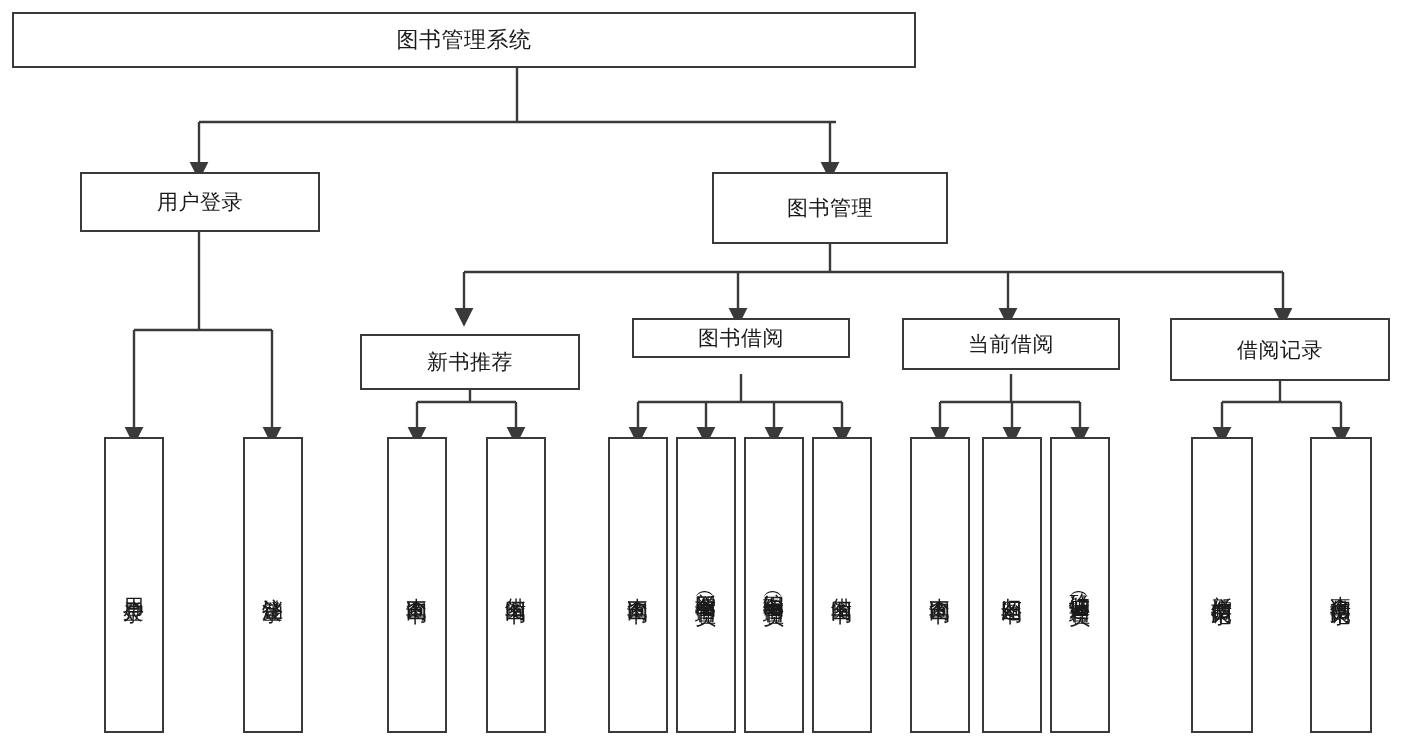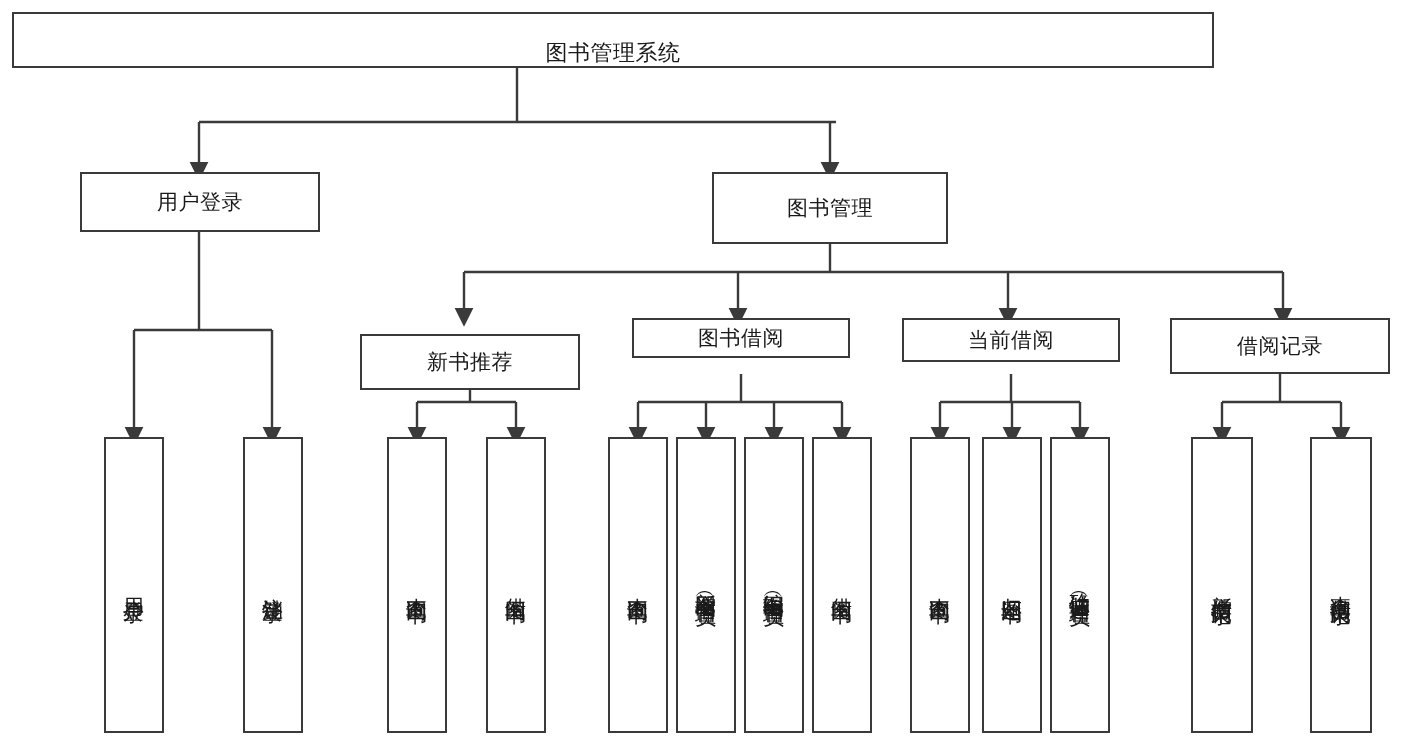--- a/index.html
+++ b/index.html
@@ -117,41 +117,41 @@
       <path d="M 1012,402 L 1012,429" marker-end="url(#arrow)"></path>
       <path d="M 1080,402 L 1080,429" marker-end="url(#arrow)"></path>
 
       <path d="M 1280,374 L 1280,402"></path>
       <path d="M 1222,402 L 1341,402"></path>
       <path d="M 1222,402 L 1222,429" marker-end="url(#arrow)"></path>
       <path d="M 1341,402 L 1341,429" marker-end="url(#arrow)"></path>
     </g>
   </svg>
 
-  <div class="node horiz root" style="left:12px; top:12px; width:1202px; height:56px;align-items:flex-end;">
+  <div class="node horiz root" style="left:12px; top:12px; width:904px; height:56px;">
     <span class="lbl">图书管理系统</span>
   </div>
 
   <div class="node horiz" style="left:80px; top:172px; width:240px; height:60px;">
     <span class="lbl">用户登录</span>
   </div>
   <div class="node horiz" style="left:712px; top:172px; width:236px; height:72px;">
     <span class="lbl">图书管理</span>
   </div>
 
   <div class="node horiz" style="left:360px; top:318px; width:220px; height:56px;margin-top:16px;">
     <span class="lbl">新书推荐</span>
   </div>
   <div class="node horiz" style="left:632px; top:318px; width:218px; height:40px;">
     <span class="lbl">图书借阅</span>
   </div>
-  <div class="node horiz" style="left:902px; top:318px; width:218px; height:44px;">
+  <div class="node horiz" style="left:902px; top:318px; width:218px; height:52px;">
     <span class="lbl">当前借阅</span>
   </div>
-  <div class="node horiz" style="left:1170px; top:318px; width:220px; height:56px;">
+  <div class="node horiz" style="left:1170px; top:318px; width:220px; height:63px;">
     <span class="lbl">借阅记录</span>
   </div>
 
   <div class="node vert" style="left:104px; top:437px; width:60px; height:296px;">
     <span class="lbl">用户登录</span>
   </div>
   <div class="node vert" style="left:243px; top:437px; width:60px; height:296px;">
     <span class="lbl">注销登录</span>
   </div>
 

